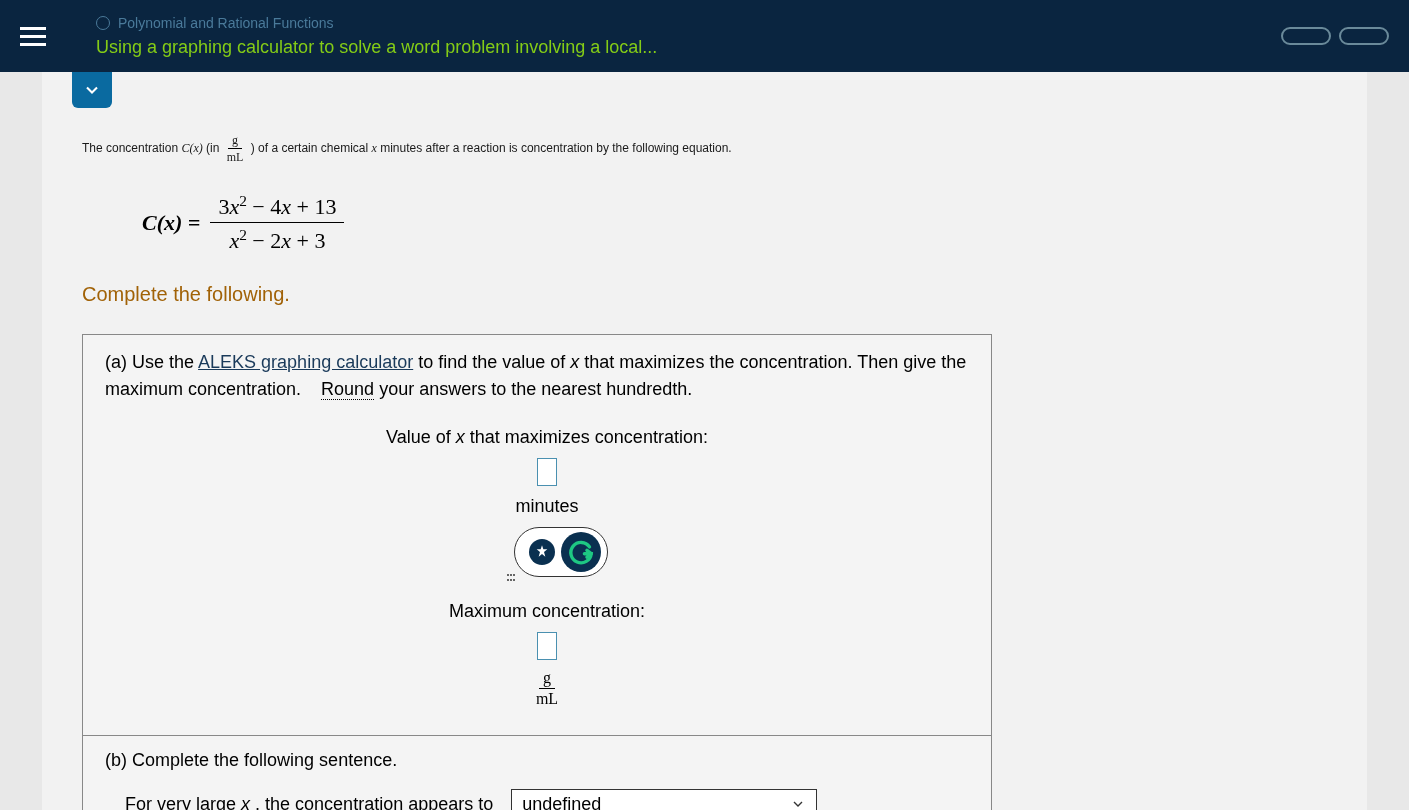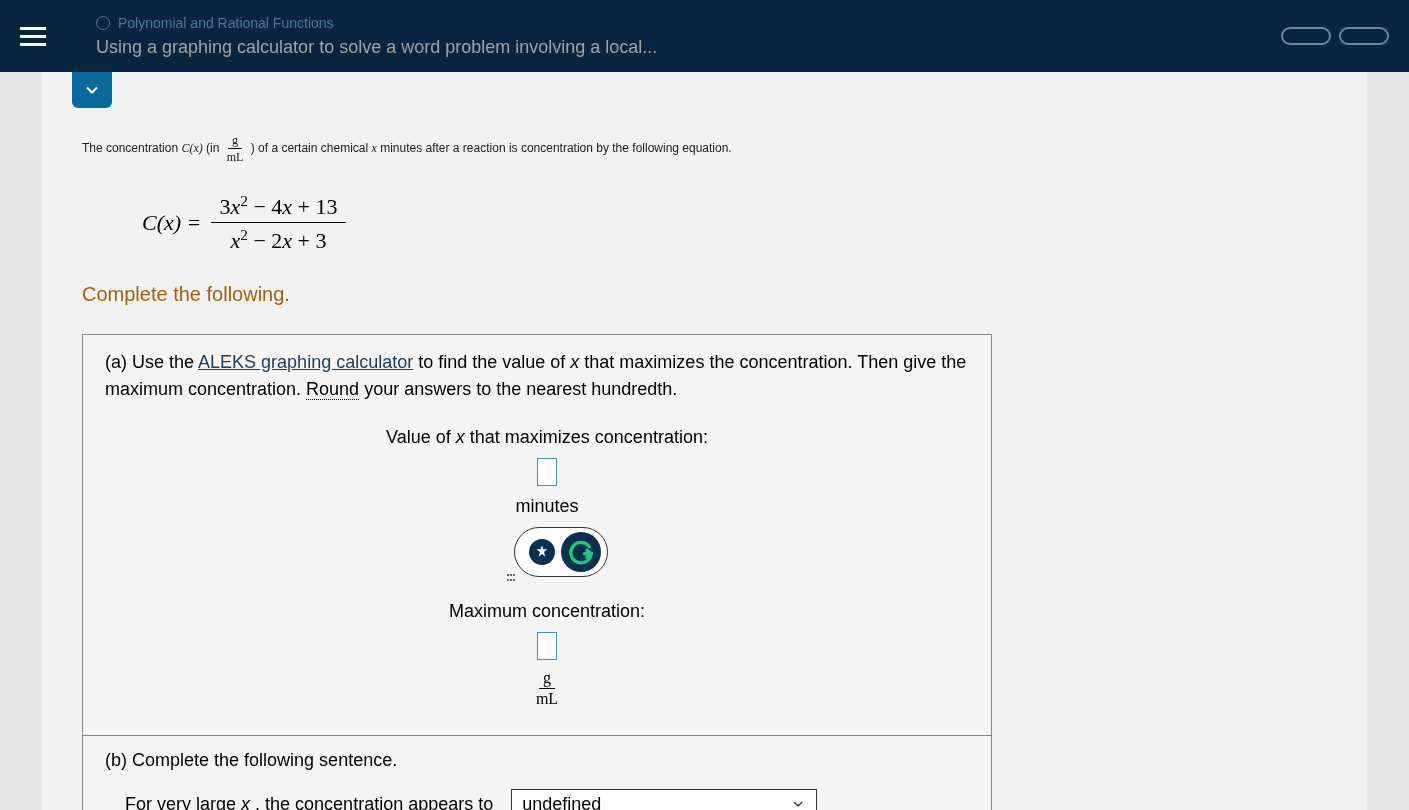--- a/index.html
+++ b/index.html
@@ -22,21 +22,21 @@
     display: flex;
     flex-direction: column;
     gap: 5px;
     margin-right: 50px;
     cursor: pointer;
   }
   .hamburger span { width: 26px; height: 3px; background:#fff; }
   .header-titles { flex: 1; }
   .header-topic { color:#4a7a9a; font-size: 14px; margin-bottom: 6px; display:flex; align-items:center; gap:8px;}
   .header-topic .circ { width:14px; height:14px; border:1.5px solid #4a7a9a; border-radius:50%;}
-  .header-lesson { color:#a3a3a3; font-size: 18px; }
+  .header-lesson { color:#84cc16; font-size: 18px; }
   .header-right { display:flex; gap:8px; }
   .pill { width:50px; height:18px; border:2px solid #6a8a9a; border-radius:9px; }
 
   .content-wrap {
     position: relative;
     background: #f2f2f2;
     margin: 0 42px;
     padding: 36px 40px 30px 40px;
     height: 742px;
   }
@@ -84,21 +84,21 @@
     width: 910px;
     font-size: 18px;
   }
   .part-a {
     padding: 14px 22px 28px 22px;
     border-bottom: 1px solid #888;
   }
   .part-a-prompt { line-height: 1.5; }
   .part-label { font-weight: normal; }
   .underline-link { text-decoration: underline; color:#1a3a5a; }
-  .dotted-link { border-bottom: 1px dotted #000; }
+  .dotted-link { border-bottom: 1px dotted #000; margin-left: 15px; }
   .italic { font-style: italic; }
 
   .answer-row {
     display: flex;
     align-items: center;
     margin-top: 24px;
     margin-left: 20px;
     gap: 10px;
     flex-direction: column;
   }
@@ -230,21 +230,21 @@
     <span class="frac">
       <span class="num">g</span>
       <span class="den">mL</span>
     </span>
     <span>) of a certain chemical </span>
     <span class="inline-math">x</span>
     <span> minutes after a reaction is concentration by the following equation.</span>
   </div>
 
   <div class="equation-block">
-    <span style="margin-right:6px;">C(x) = </span>
+    <span style="margin-right:6px;font-weight:bold;">C(x) = </span>
     <span class="frac">
       <span class="num" style="padding:0 8px 4px;">3<span class="inline-math">x</span><span class="sup">2</span> − 4<span class="inline-math">x</span> + 13</span>
       <span class="den" style="padding-top:4px;"><span class="inline-math">x</span><span class="sup">2</span> − 2<span class="inline-math">x</span> + 3</span>
     </span>
   </div>
 
   <div class="instruction">Complete the following.</div>
 
   <div class="answer-box">
     <div class="part-a">

